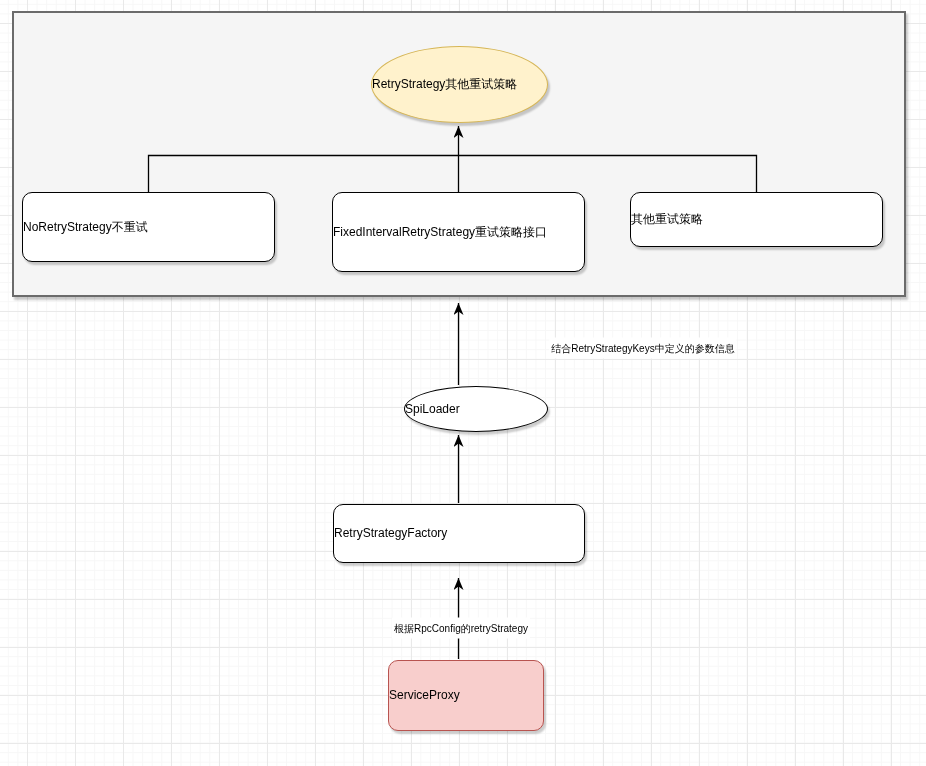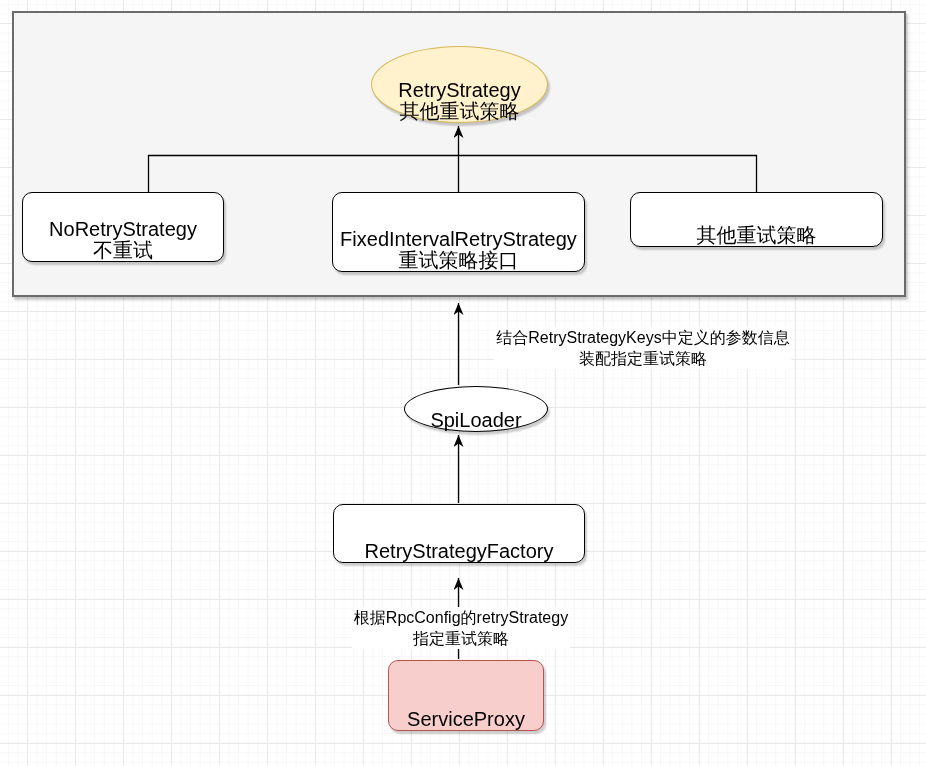--- a/index.html
+++ b/index.html
@@ -20,39 +20,39 @@
   }
   .abs { position: absolute; box-sizing: border-box; }
   .group-container {
     left: 12px; top: 11px; width: 894px; height: 286px;
     background: #F5F5F5;
     border: 2px solid #6b6b6b;
     box-shadow: 2px 3px 2px rgba(0,0,0,0.22);
   }
   .connectors { left: 0; top: 0; width: 926px; height: 766px; pointer-events: none; }
   .node {
-    display: flex; flex-direction: column;
-    align-items: center; justify-content: flex-end;
+    display: flex; flex-direction: row;
+    align-items: center; justify-content: flex-start;
     text-align: center;
-    font-size: 20px; line-height: 21px;
+    font-size: 12px; line-height: 21px;
     box-shadow: 2px 3px 2px rgba(0,0,0,0.20);
   }
   .rounded {
     background: #ffffff;
     border: 1.5px solid #000000;
     border-radius: 10px;
   }
   .ellipse { border-radius: 50%; }
   .n-interface { background: #FFF2CC; border: 1.5px solid #D6B656; }
   .n-proxy    { background: #F8CECC; border: 1.5px solid #B85450; }
   .edge-label {
     position: absolute;
     transform: translate(-50%, -50%);
     text-align: center;
-    font-size: 16px; line-height: 21px;
+    font-size: 10px; line-height: 21px;
     background: #ffffff;
     padding: 0 2px;
     white-space: nowrap;
   }
   .edge-label span { display: block; }
 </style>
 </head>
 <body>
 
 <div class="abs group-container"></div>
@@ -69,21 +69,21 @@
   <path d="M458.5 385 L458.5 303" fill="none" stroke="#000000" stroke-width="1.3" marker-end="url(#arrow)"></path>
   <path d="M458.5 503 L458.5 435" fill="none" stroke="#000000" stroke-width="1.3" marker-end="url(#arrow)"></path>
   <path d="M458.5 659 L458.5 578" fill="none" stroke="#000000" stroke-width="1.3" marker-end="url(#arrow)"></path>
 </svg>
 
 <div class="abs node ellipse n-interface" style="left:371px;top:46px;width:177px;height:77px">
   <span>RetryStrategy</span>
   <span>其他重试策略</span>
 </div>
 
-<div class="abs node rounded" style="left:22px;top:192px;width:202px;height:70px">
+<div class="abs node rounded" style="left:22px;top:192px;width:253px;height:70px">
   <span>NoRetryStrategy</span>
   <span>不重试</span>
 </div>
 
 <div class="abs node rounded" style="left:332px;top:192px;width:253px;height:80px">
   <span>FixedIntervalRetryStrategy</span>
   <span>重试策略接口</span>
 </div>
 
 <div class="abs node rounded" style="left:630px;top:192px;width:253px;height:55px">
@@ -97,19 +97,17 @@
 <div class="abs node rounded" style="left:333px;top:504px;width:252px;height:59px">
   <span>RetryStrategyFactory</span>
 </div>
 
 <div class="abs node rounded n-proxy" style="left:388px;top:660px;width:156px;height:71px">
   <span>ServiceProxy</span>
 </div>
 
 <div class="edge-label" style="left:643px;top:348px">
   <span>结合RetryStrategyKeys中定义的参数信息</span>
-  <span>装配指定重试策略</span>
 </div>
 
 <div class="edge-label" style="left:461px;top:628px">
   <span>根据RpcConfig的retryStrategy</span>
-  <span>指定重试策略</span>
 </div>
 
 </body></html>

